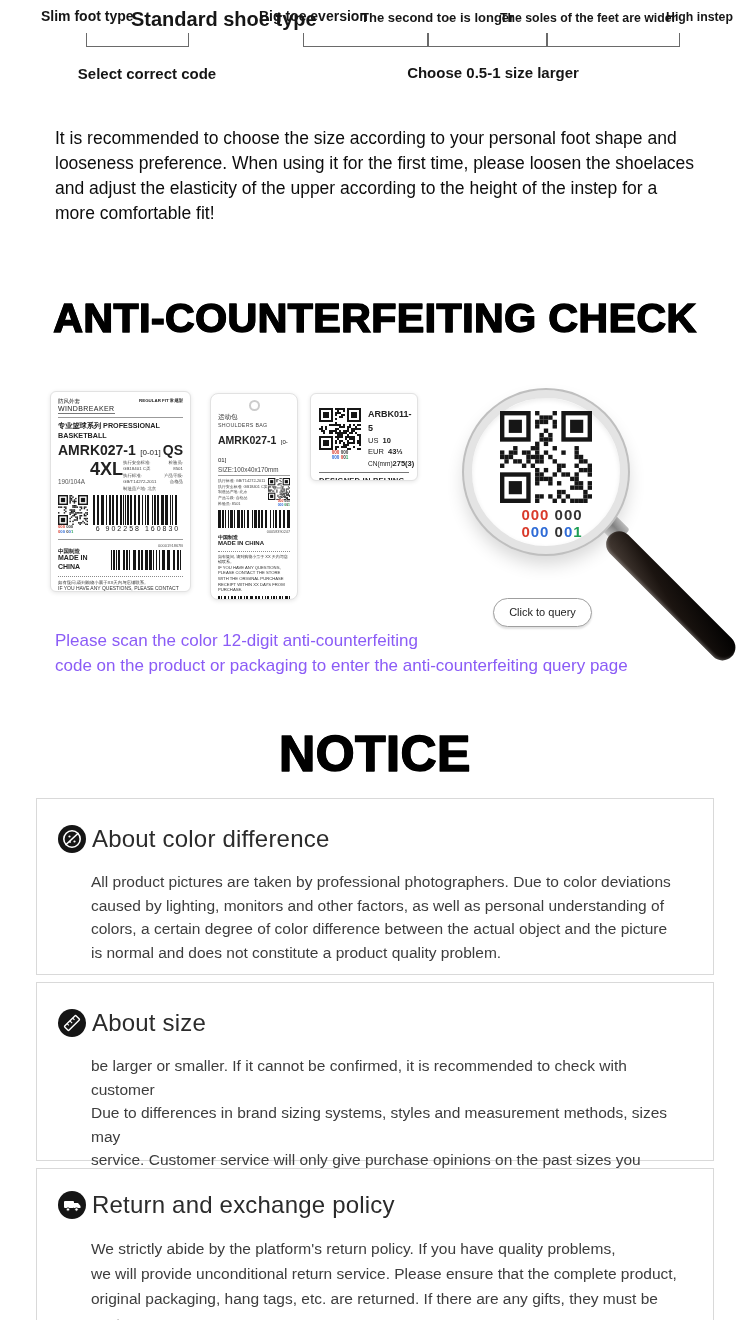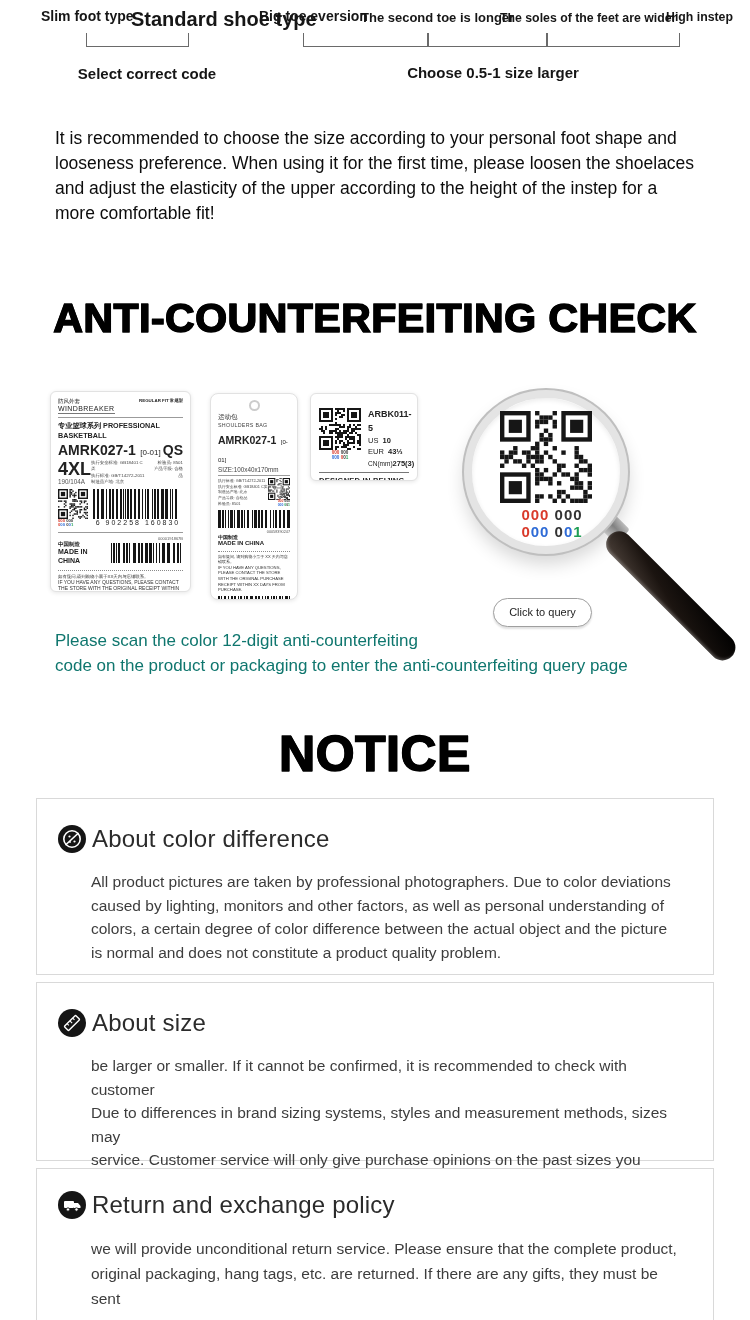--- a/index.html
+++ b/index.html
@@ -36,21 +36,21 @@
   .ferrule{position:absolute;left:148px;top:134px;width:20px;height:28px;border-radius:3px;
            background:linear-gradient(90deg,#d8d8d8,#8d8d8d 55%,#c2c2c2);
            transform:rotate(-45deg);transform-origin:top center;}
   .handle{position:absolute;left:152px;top:152px;width:26px;height:172px;border-radius:13px;
           background:linear-gradient(105deg,#4e433c 0%,#1b1410 45%,#000 100%);
           transform:rotate(-45deg);transform-origin:top center;
           box-shadow:inset 2px 0 3px rgba(255,255,255,.25);}
   .pill{position:absolute;left:48px;top:215px;width:97px;height:27px;border:1.5px solid #9f9f9f;
         border-radius:15px;background:#fff;font-size:11px;color:#1d1d1d;text-align:center;
         line-height:26px;box-shadow:0 2px 2px rgba(0,0,0,.12);cursor:pointer;}
-  .caption{position:absolute;left:55px;top:629px;font-size:17px;line-height:24.5px;color:#0f766e;}
+  .caption{position:absolute;left:55px;top:629px;font-size:17px;line-height:24.5px;color:#8b5cf6;}
   
   .nbox{position:absolute;left:36px;width:678px;border:1px solid #d9d9d9;background:#fff;
         box-sizing:border-box;}
   .nhead{display:flex;align-items:center;gap:6px;margin:26px 0 0 21px;}
   .nicon{width:28px;height:28px;flex:0 0 28px;}
   .ntitle{font-size:24px;color:#2b2b2b;font-weight:400;letter-spacing:.2px;}
   .nbody{margin:17px 24px 0 54px;font-size:15.5px;line-height:23.5px;color:#3d3d3d;}
   
   .tinyL{font-size:4.4px;line-height:1.45;color:#444;}
   .made{font-weight:700;line-height:1.25;}
@@ -94,21 +94,21 @@
     </div>
     <div class="rule"></div>
     <div style="font-size:7.2px;font-weight:700;">专业篮球系列 PROFESSIONAL BASKETBALL</div>
     <div class="row sb" style="align-items:baseline;margin-top:1px;">
       <div><span style="font-size:14px;font-weight:700;">AMRK027-1</span>
            <span style="font-size:8px;">[0-01]</span></div>
       <span style="font-size:14px;font-weight:700;">QS</span>
     </div>
     <div class="row sb" style="margin-top:1px;">
       <div>
-        <div style="font-size:18px;font-weight:700;line-height:1;">4XL</div>
+        <div style="font-size:18px;font-weight:700;line-height:1;margin-left:32px;">4XL</div>
         <div style="font-size:6.3px;color:#555;">190/104A</div>
       </div>
       <div class="row" style="gap:4px;">
         <div class="tinyL">
           <div>执行安全标准: GB18401 C类</div>
           <div>执行标准: GB/T14272-2011</div>
           <div>制造品产地: 北京</div>
         </div>
         <div class="tinyL" style="text-align:right;">
           <div>检验员: 8501</div>
@@ -855,19 +855,20 @@
       <svg class="nicon" viewBox="0 0 28 28">
         <circle cx="14" cy="14" r="14" fill="#151515"></circle>
         <rect x="6" y="10" width="10" height="7" rx="1" fill="#fff"></rect>
         <path d="M16 12h4l2.5 3v2H16z" fill="#fff"></path>
         <circle cx="10" cy="18.5" r="1.7" fill="#fff" stroke="#151515" stroke-width="0.9"></circle>
         <circle cx="18.5" cy="18.5" r="1.7" fill="#fff" stroke="#151515" stroke-width="0.9"></circle>
       </svg>
       <span class="ntitle">Return and exchange policy</span>
     </div>
     <div class="nbody" style="line-height:25px;">
+      <div>We strictly abide by the platform's return policy. If you have quality problems,</div>
       <div>we will provide unconditional return service. Please ensure that the complete product,</div>
       <div>original packaging, hang tags, etc. are returned. If there are any gifts, they must be sent</div>
 
     </div>
   </div>
 
 </div>
 
 </body></html>

